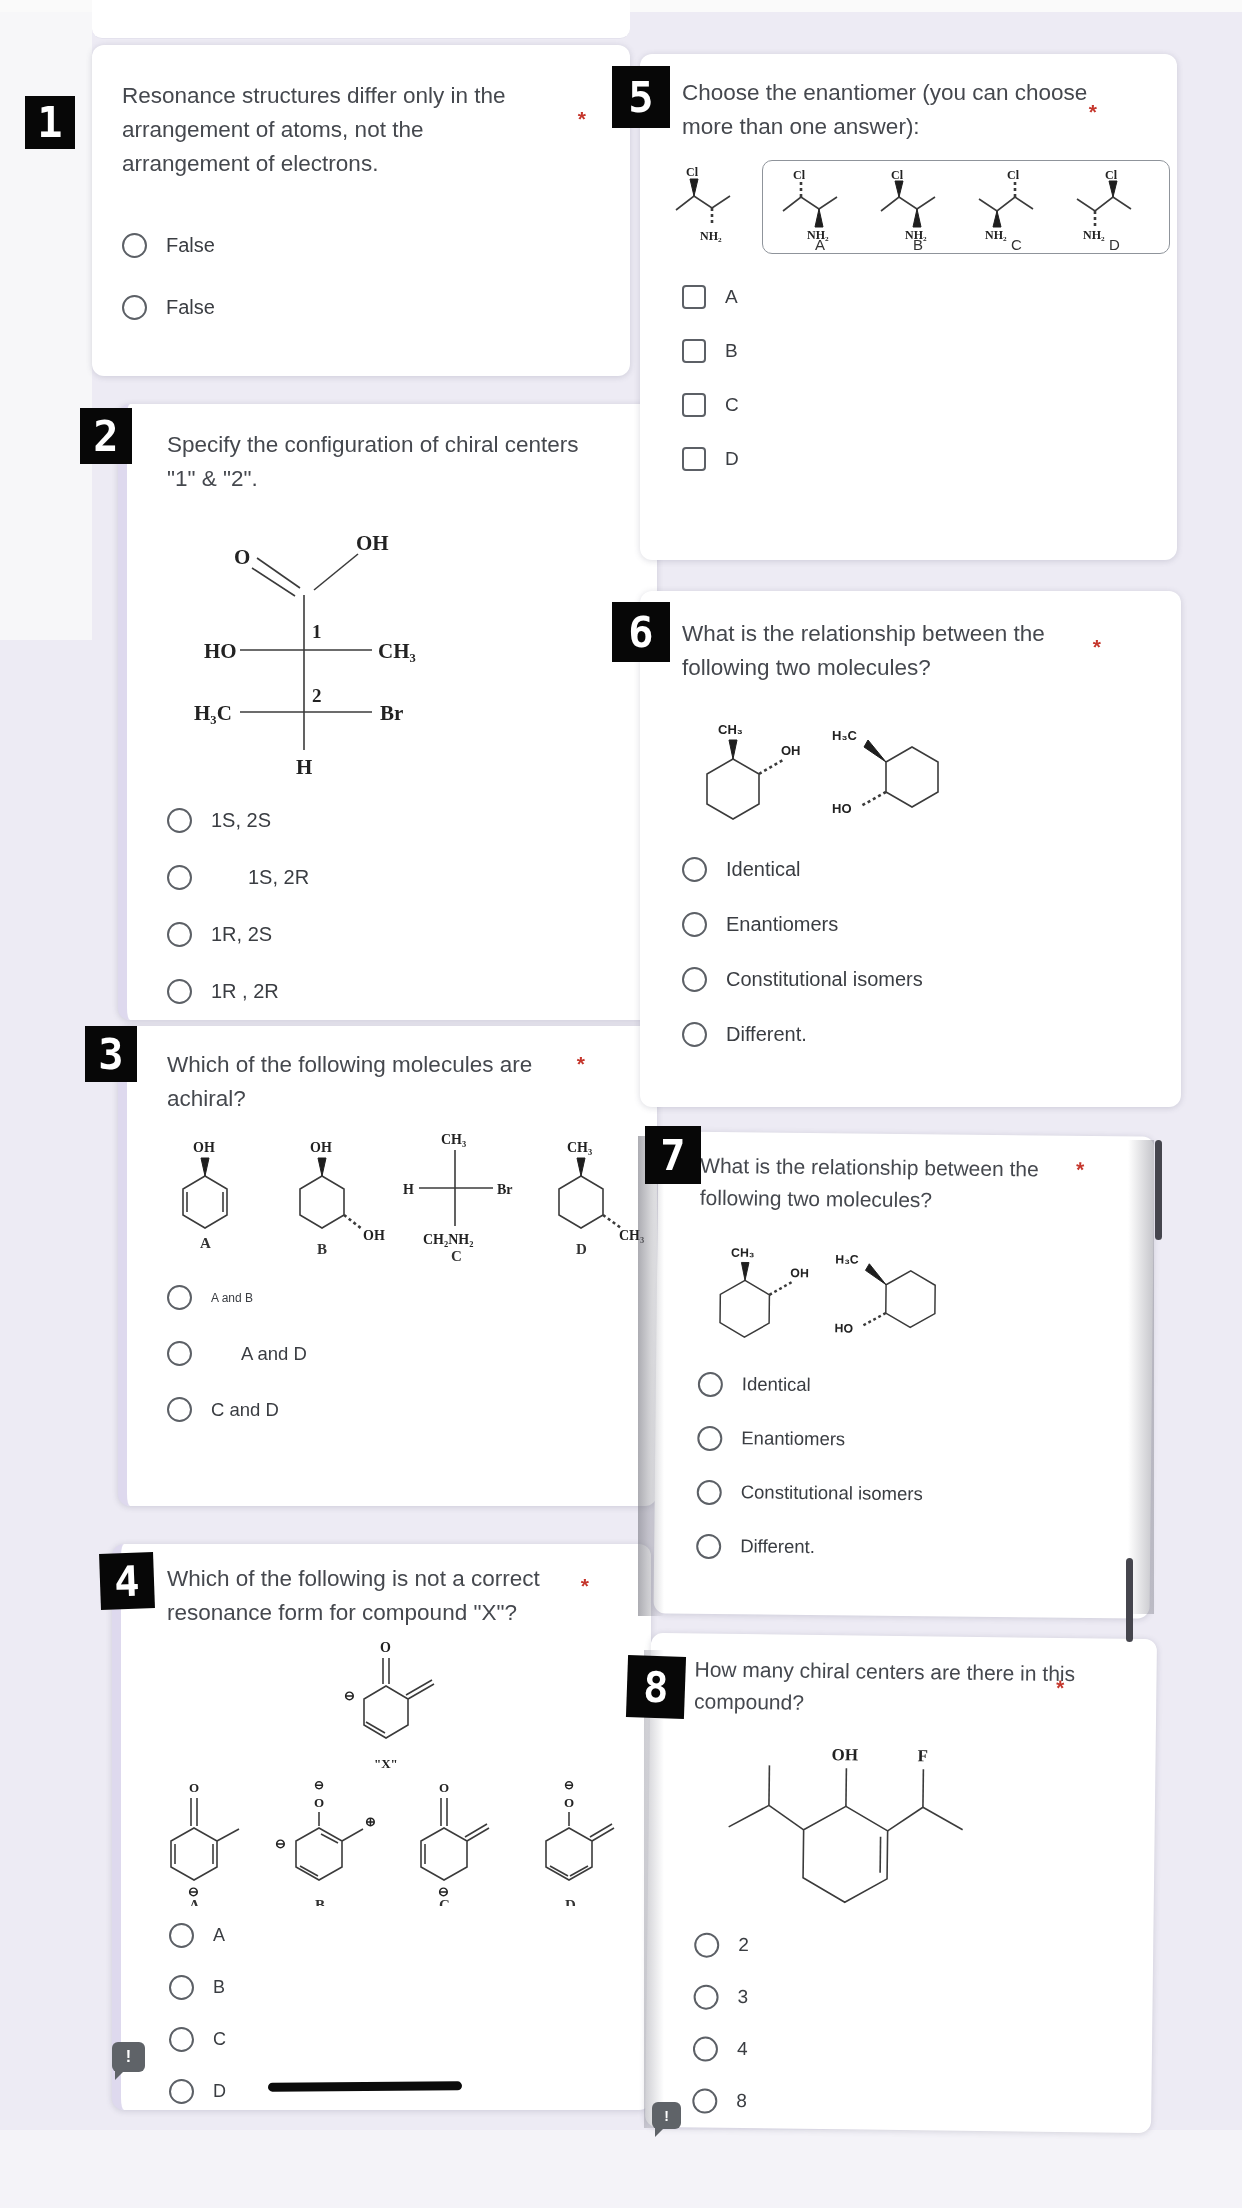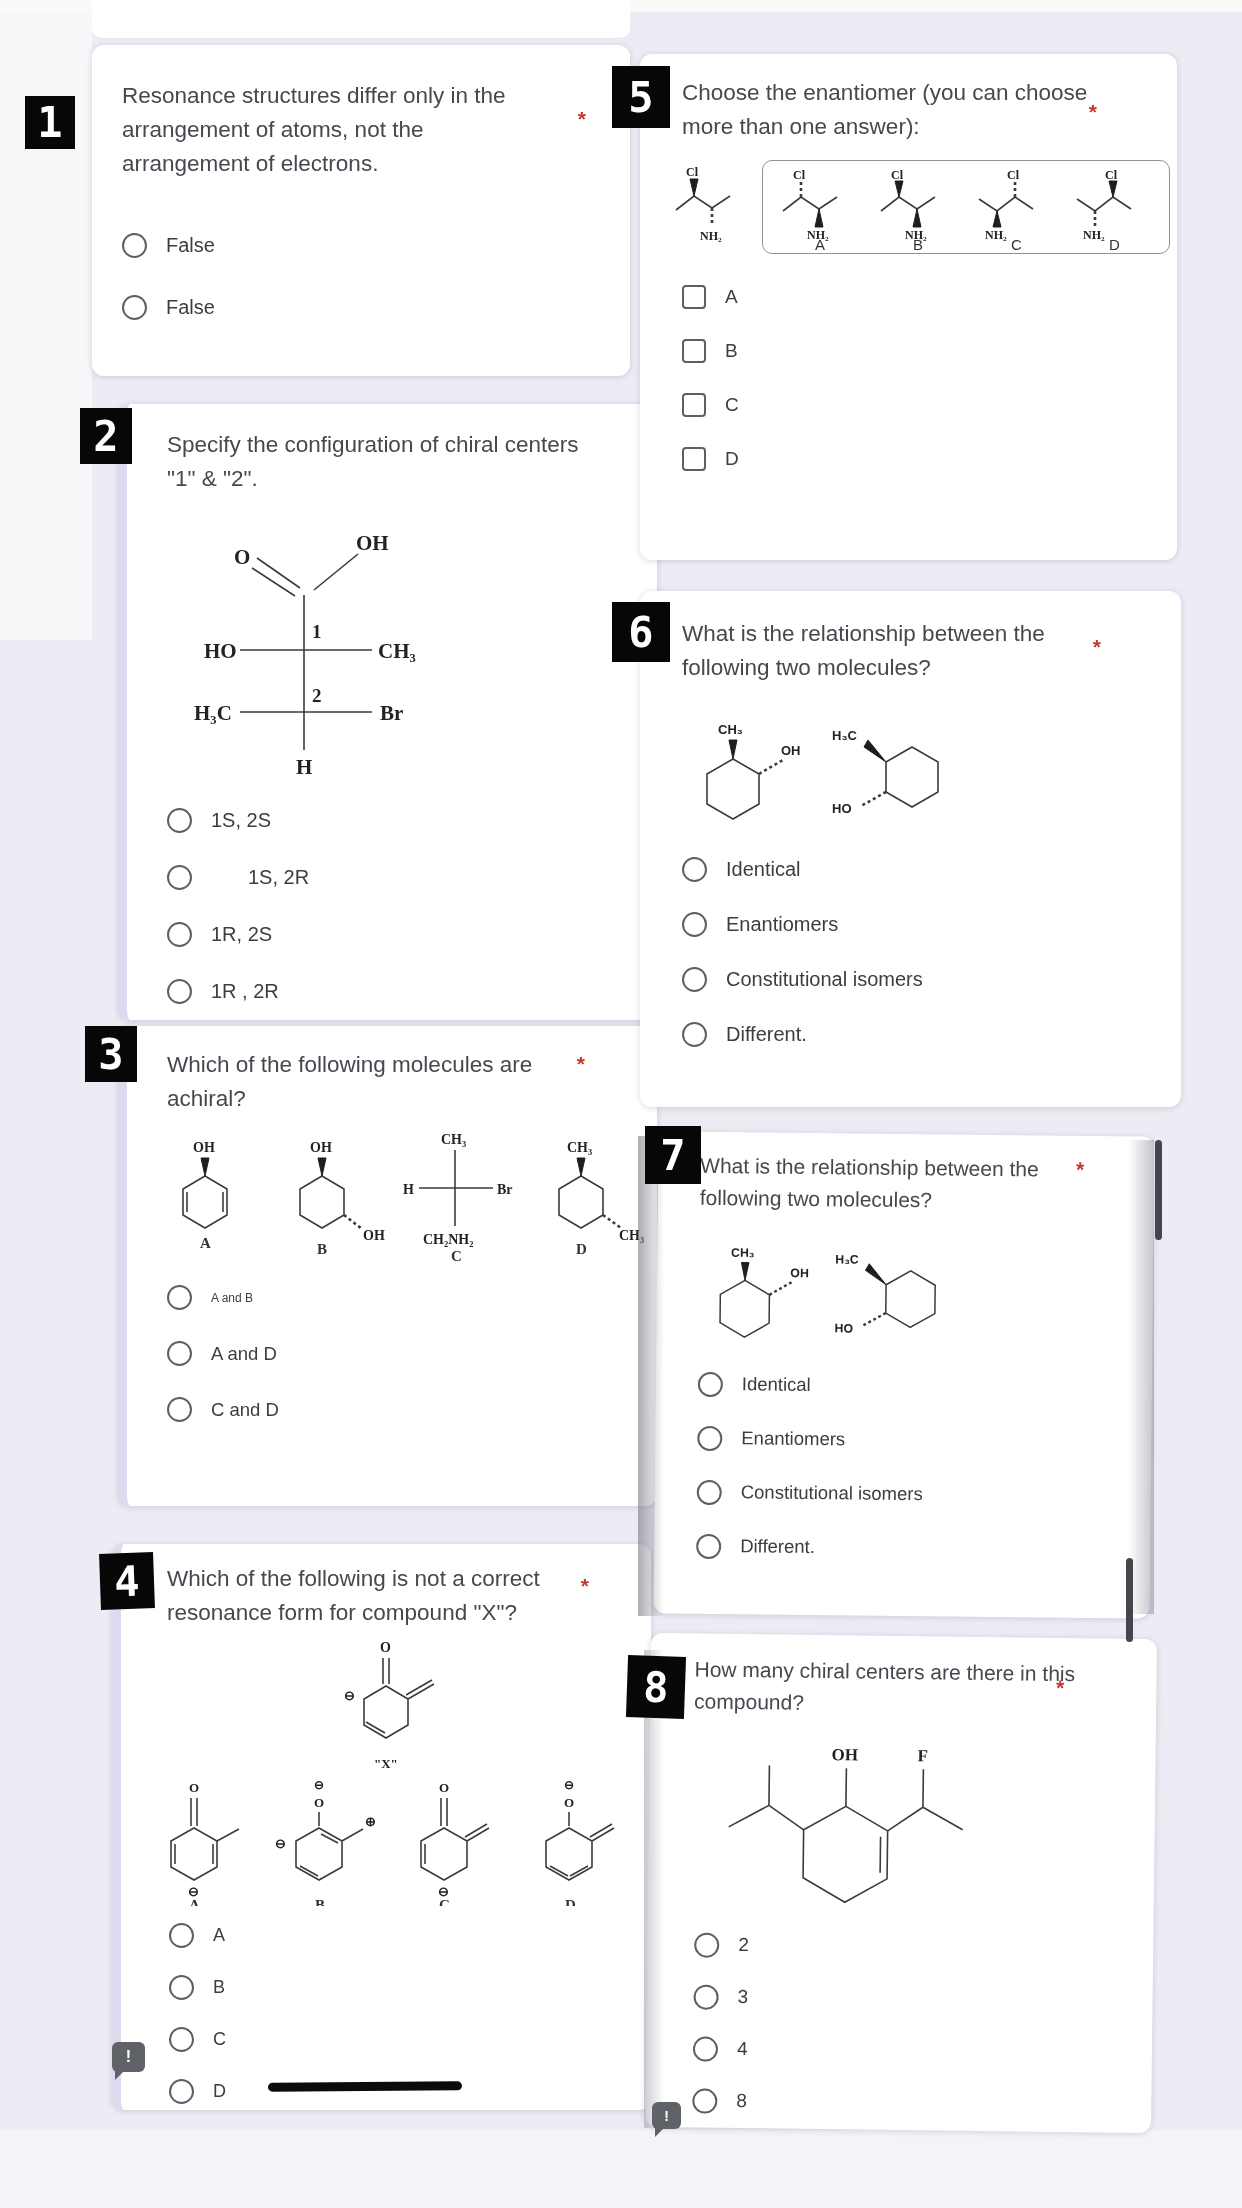--- a/index.html
+++ b/index.html
@@ -136,21 +136,21 @@
       </g>
       <text class="atm" x="38" y="28" font-size="14">CH₃</text>
       <text class="atm" x="90" y="116" font-size="14">CH₃</text>
       <text class="mlabel" x="47" y="130">D</text>
     </svg>
   </div>
   <div class="opt" style="margin:6px 0 0 40px;height:56px;">
     <span class="radio"></span>
     <span class="olabel" style="font-size:12px;">A and B</span>
   </div>
-  <div class="opt" style="margin-left:40px;height:56px;">
+  <div class="opt" style="margin-left:40px;height:56px;gap:30px;">
     <span class="radio"></span>
     <span class="olabel" style="font-size:18.5px;">A and D</span>
   </div>
   <div class="opt" style="margin-left:40px;height:56px;">
     <span class="radio"></span>
     <span class="olabel" style="font-size:18.5px;">C and D</span>
   </div>
 </div>
 
 <div class="badge" style="left:100px;top:1553px;width:54px;height:56px;transform:rotate(-2deg);">4</div>

